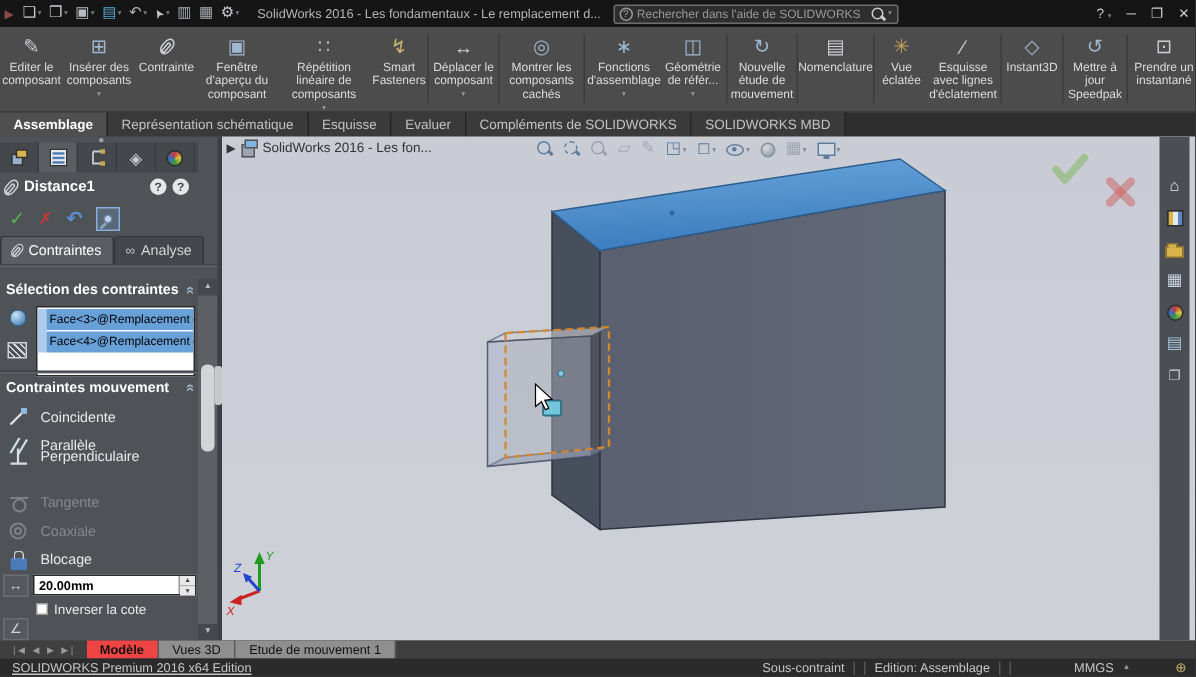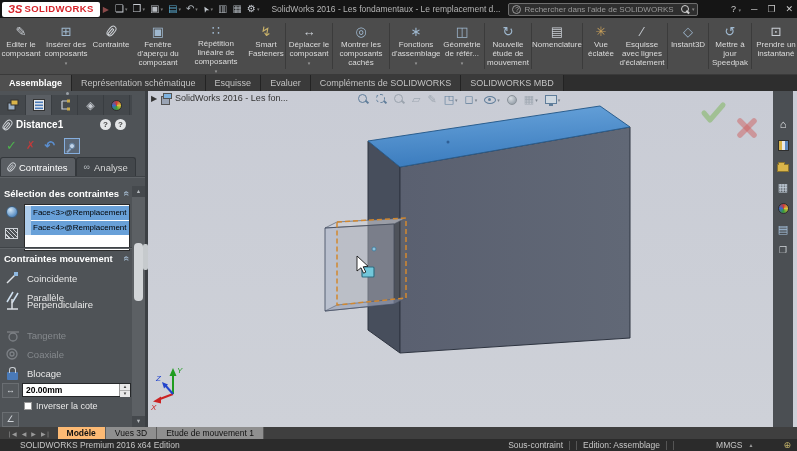--- a/index.html
+++ b/index.html
@@ -163,39 +163,35 @@
   .books { width:11px; height:11px; background:linear-gradient(90deg,#d9b44a 0 3px,#e8e8e8 3px 6px,#5b87c0 6px 9px,#d9b44a 9px 11px); border:1px solid #2e2e2e; }
   .folder { width:12px; height:8px; background:#d9b44a; border:1px solid #8a7430; position:relative; margin-top:3px; }
   .folder::before { content:''; position:absolute; left:0; top:-3px; width:5px; height:2px; background:#d9b44a; border:1px solid #8a7430; border-bottom:none; }
 
   
   .btabs { position:absolute; left:0; top:427px; width:797px; height:12px; background:#3f3f3f;
            display:flex; align-items:stretch; }
   .bnav { display:flex; align-items:center; gap:5px; padding:0 7px; color:#9a9a9a; font-size:6px; }
   .btab { display:flex; align-items:center; padding:0 9px; font-size:8.5px; color:#111; background:#8f8f8f;
           border-right:1px solid #5a5a5a; }
-  .btab.active { background:#fdba74; font-weight:bold; }
+  .btab.active { background:#ef4444; font-weight:bold; }
   .statusbar { position:absolute; left:0; top:439px; width:797px; height:12px; background:#2b2b2b;
                display:flex; align-items:center; font-size:8.5px; color:#c6c6c6; }
-  .statusbar .left { margin-left:20px; }
+  .statusbar .left { margin-left:8px;text-decoration:underline; }
   .statusbar .right { margin-left:auto; display:flex; align-items:center; gap:6px; margin-right:6px; }
   .ssep { width:1px; height:9px; background:#555; }
   .caret { font-size:5px; color:#9a9a9a; }
   .globe { font-size:9px; color:#c2b268; }
 </style>
 </head>
 <body>
 
 <div id="app">
 
   <div class="titlebar">
-    <div class="logobox">
-      <span class="logomark">ЗS</span>
-      <span class="logotxt">SOLIDWORKS</span>
-    </div>
     <span class="flyarrow">▶</span>
     <div class="qat">
       <span class="qbtn">
           <span class="g" style="color:#c8ccd2">❏</span>
           <span class="dd">▾</span>
         </span>
       <span class="qbtn">
           <span class="g" style="color:#c8ccd2">❒</span>
           <span class="dd">▾</span>
         </span>

